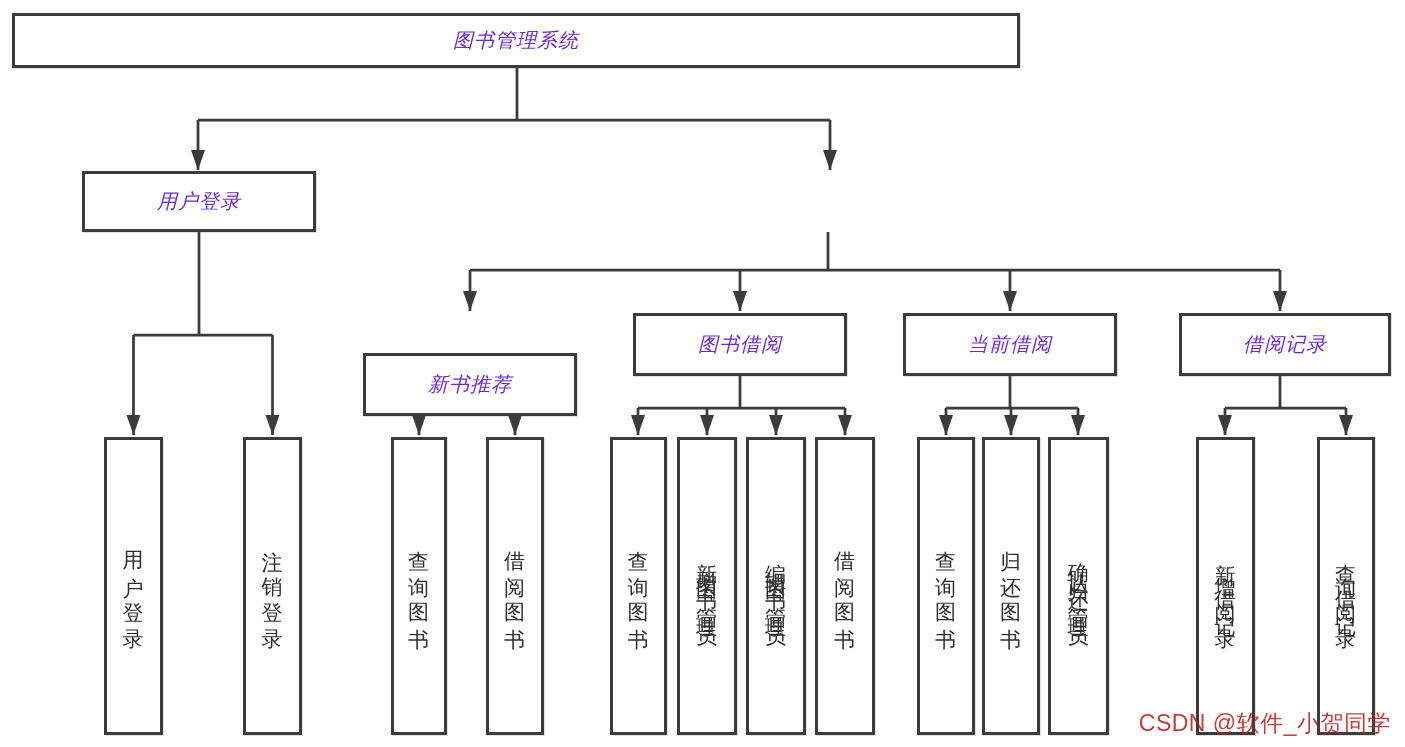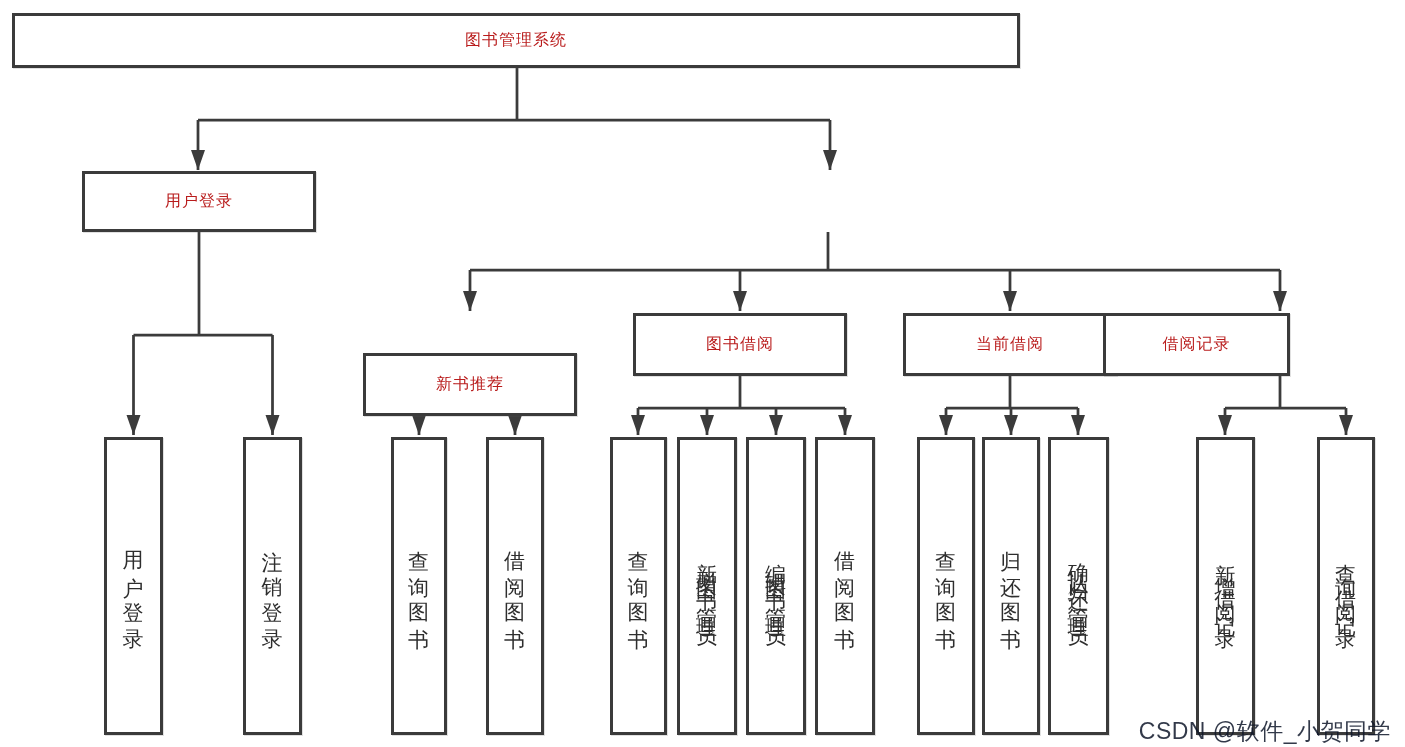--- a/index.html
+++ b/index.html
@@ -26,42 +26,43 @@
     position: absolute;
     background: #ffffff;
     border: 3px solid #3b3b3b;
     box-sizing: border-box;
     display: flex;
     align-items: center;
     justify-content: center;
     box-shadow: 1px 1px 0 rgba(90,90,90,0.18);
   }
   .hbox .lbl {
-    font-size: 16px;
-    color: #b91c1c;
+    font-size: 20px;
+    color: #6d28d9;
     letter-spacing: 1px;
     white-space: nowrap;
+    font-style: italic;
   }
   .vbox .lbl {
     writing-mode: vertical-rl;
     text-orientation: mixed;
     font-size: 21px;
     line-height: 1;
     color: #2e2e2e;
     white-space: nowrap;
   }
   .ls4 .lbl { letter-spacing: 26px; }
   .ls6 .lbl { letter-spacing: 13px; }
   .ls9 .lbl { letter-spacing: 9px; }
   .watermark {
     position: absolute;
     right: 14px;
-    bottom: 0;
+    bottom: 8px;
     font-size: 23px;
-    color: #0f172a;
+    color: #b91c1c;
     opacity: 0.85;
     letter-spacing: 0.5px;
     z-index: 5;
     white-space: nowrap;
   }
 </style>
 </head>
 <body>
 
 <div class="stage">
@@ -114,21 +115,21 @@
 
   <div class="box hbox" style="left:363px; top:313px; width:214px; height:63px;margin-top:40px;">
     <span class="lbl">新书推荐</span>
   </div>
   <div class="box hbox" style="left:903px; top:313px; width:214px; height:63px;">
     <span class="lbl">当前借阅</span>
   </div>
   <div class="box hbox" style="left:633px; top:313px; width:214px; height:63px;">
     <span class="lbl">图书借阅</span>
   </div>
-  <div class="box hbox" style="left:1103px; top:313px; width:187px; height:63px;">
+  <div class="box hbox" style="left:1179px; top:313px; width:212px; height:63px;">
     <span class="lbl">借阅记录</span>
   </div>
 
   <div class="box vbox ls4" style="left:104px; top:437px; width:59px; height:298px;">
     <span class="lbl">用户登录</span>
   </div>
   <div class="box vbox ls4" style="left:243px; top:437px; width:59px; height:298px;">
     <span class="lbl">注销登录</span>
   </div>
 

